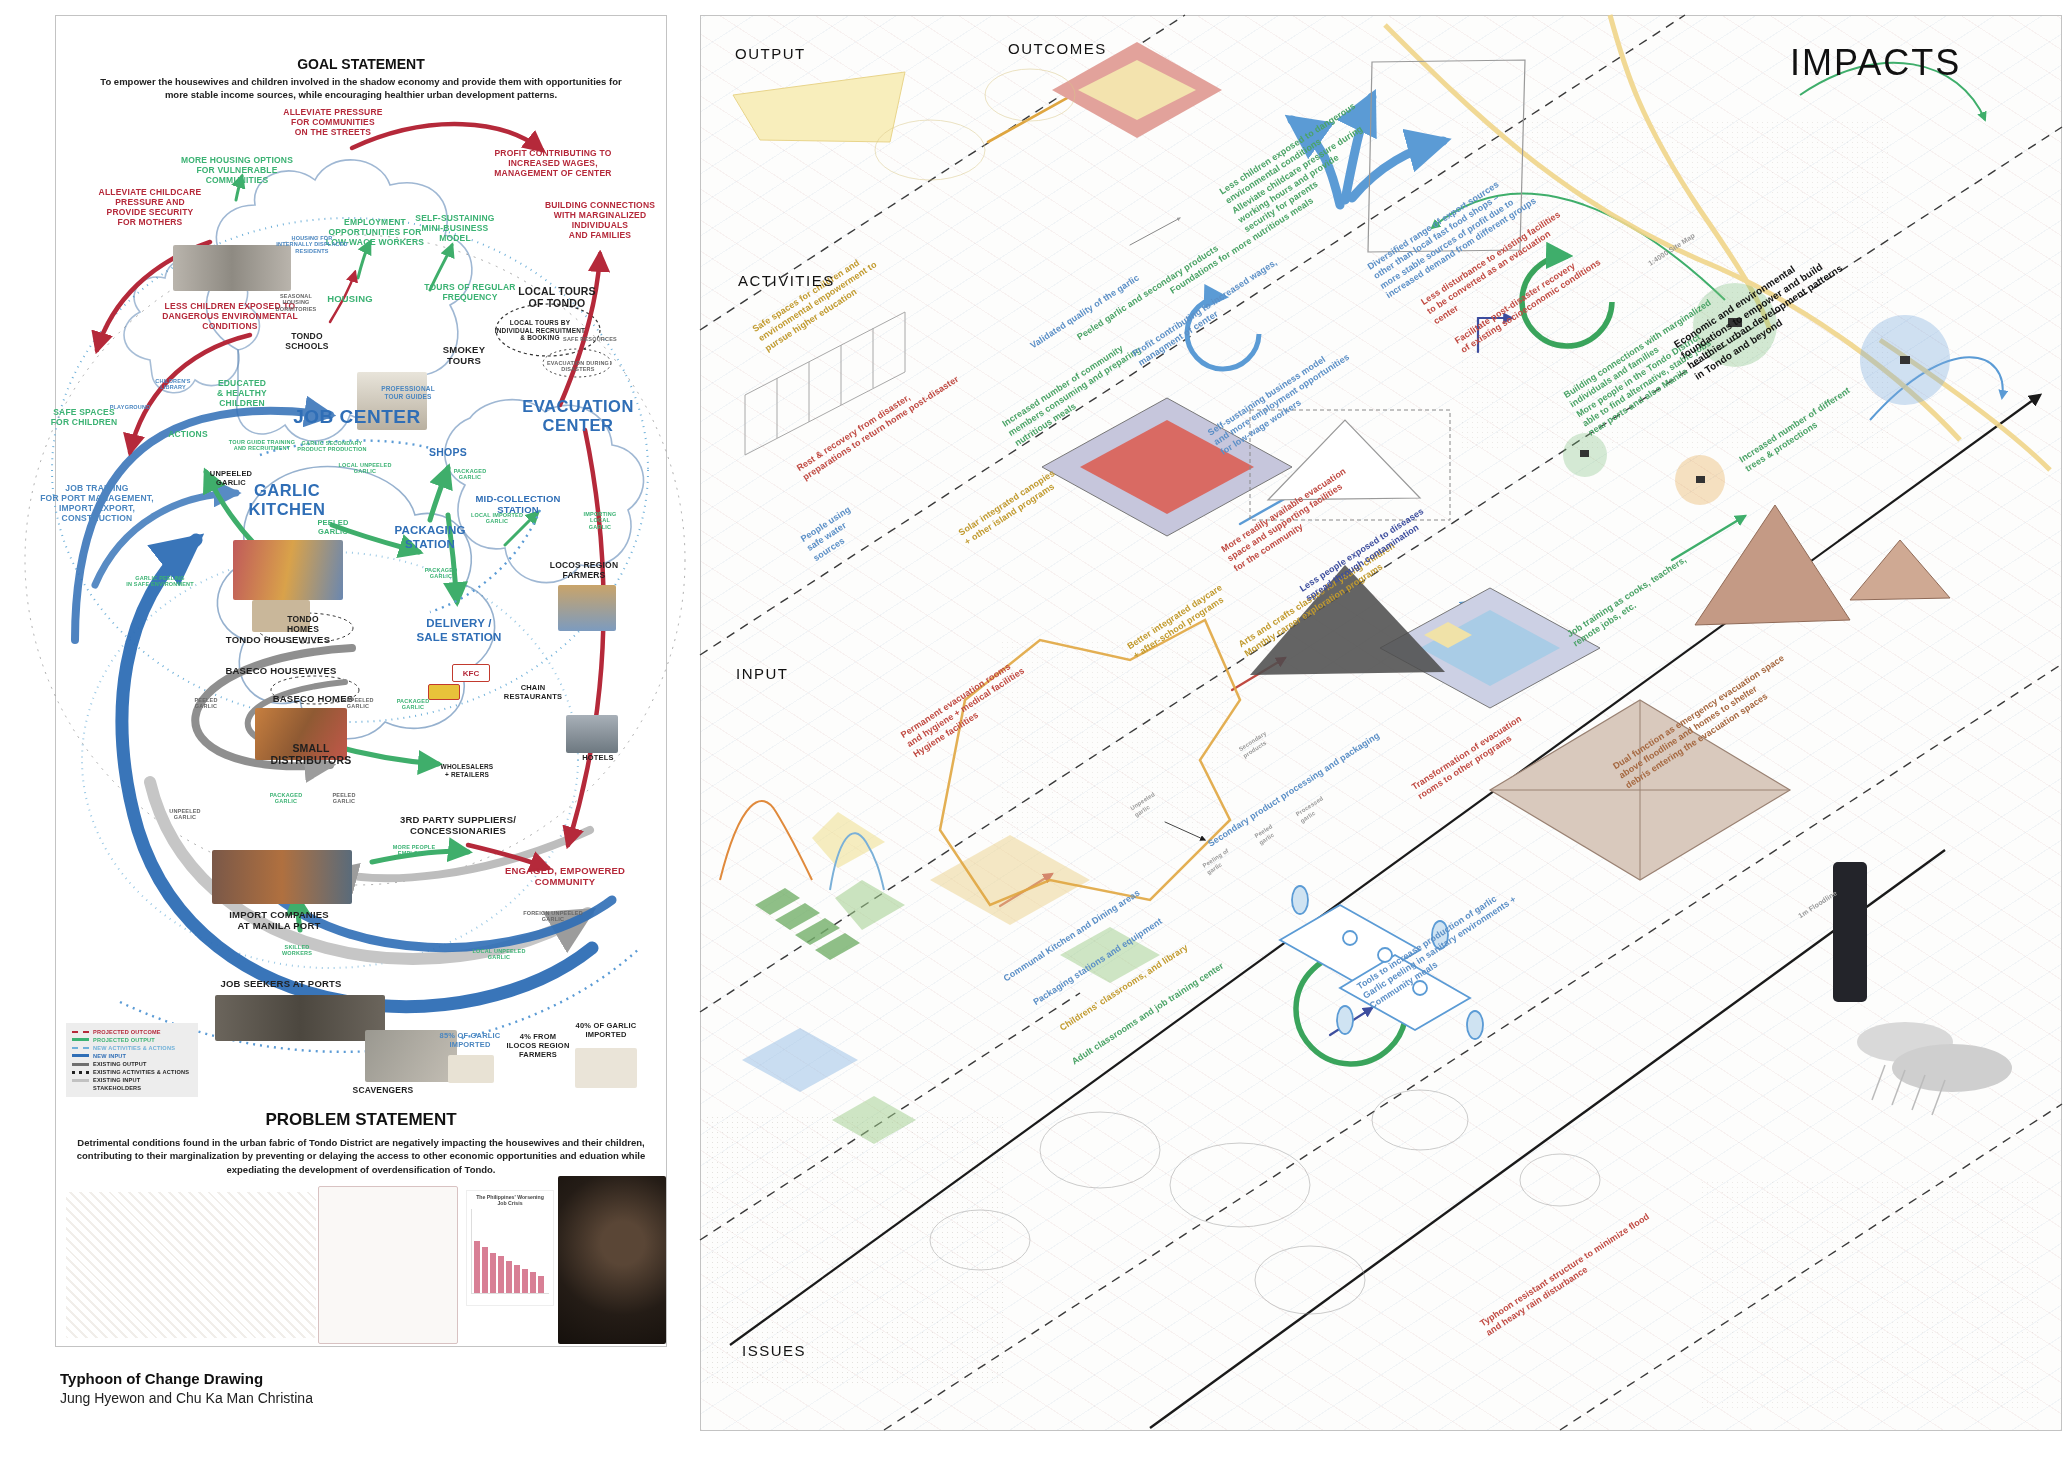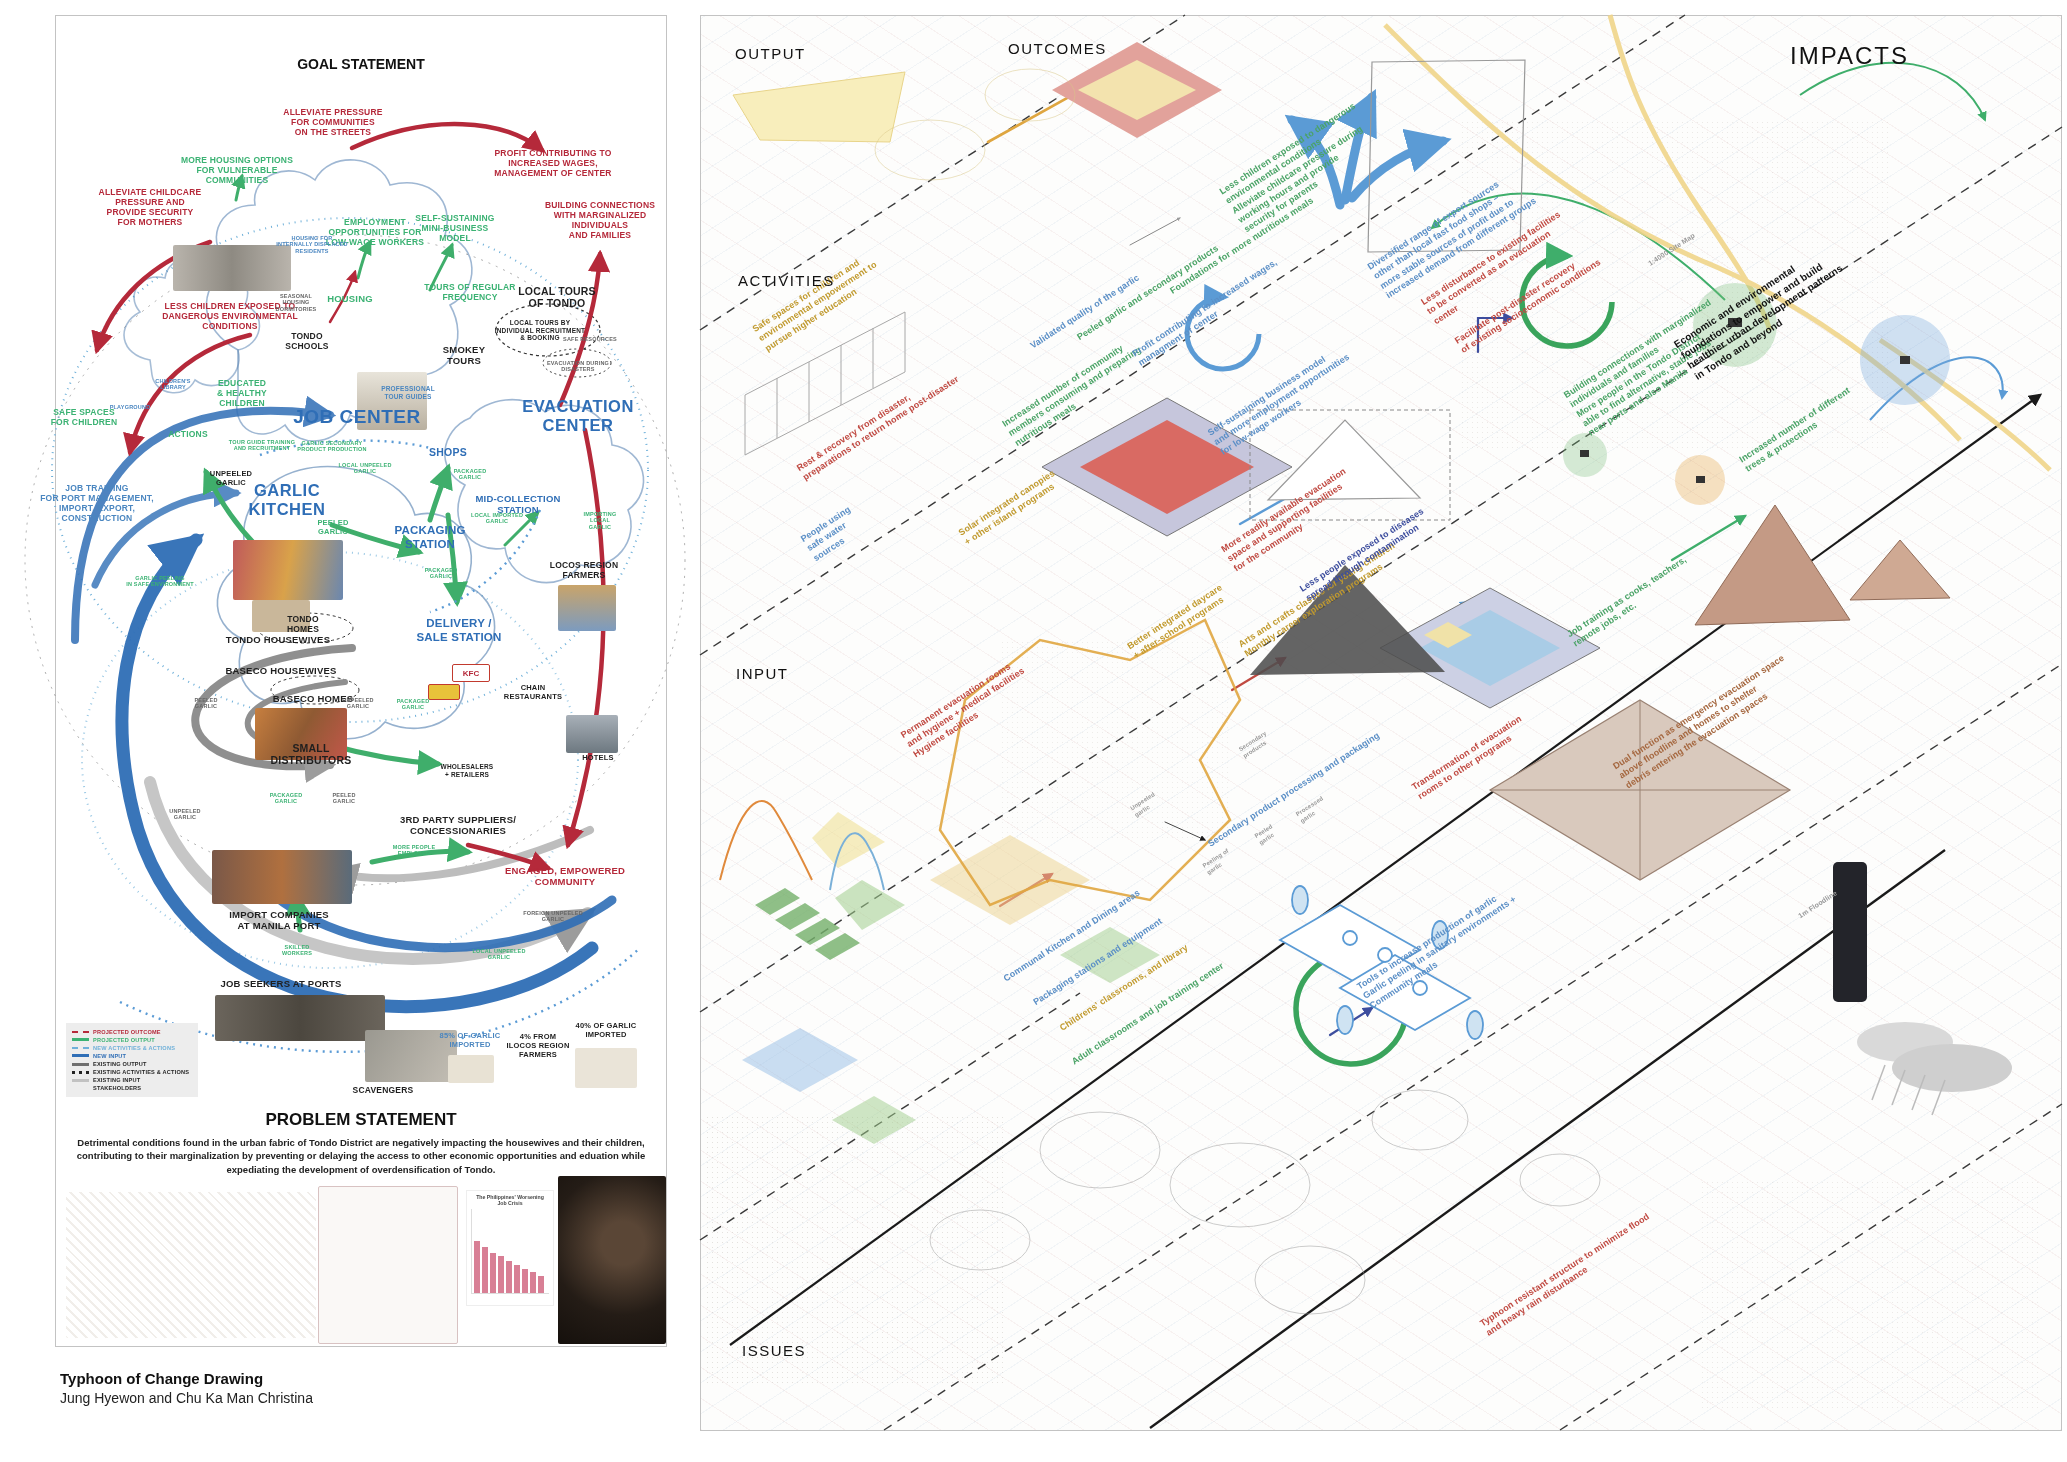--- a/index.html
+++ b/index.html
@@ -13,21 +13,21 @@
   .speckle{position:absolute;background-image:radial-gradient(#c9c4be .7px, transparent .9px);
            background-size:5px 5px;opacity:.5;}
   svg.deco{position:absolute;left:0;top:0;z-index:3;}
   .hdr{position:absolute;z-index:5;text-align:center;white-space:pre-line;}
   .L{position:absolute;z-index:6;transform:translate(-50%,-50%);text-align:center;
      font-weight:700;line-height:1.18;letter-spacing:.2px;white-space:pre-line;}
   .R{position:absolute;z-index:6;transform:translate(-50%,-50%) rotate(-33deg);
      font-weight:600;font-size:9px;line-height:1.25;letter-spacing:.1px;
      white-space:pre-line;text-align:left;}
   .sec{position:absolute;z-index:7;font-size:15px;font-weight:500;letter-spacing:1.5px;color:#111;}
-  .sec.big{font-size:24px;letter-spacing:2px;font-weight:500;}
+  .sec.big{font-size:36px;letter-spacing:2px;font-weight:500;}
   
   .c-red{color:#b5293a}.c-grn{color:#3bb273}.c-blu{color:#2f6eb6}.c-lbl{color:#4a86c0}
   .c-blk{color:#1f1f1f}.c-gry{color:#666}
   .a-ol{color:#c19a2e}.a-gr{color:#4aa366}.a-bl{color:#5b8fc6}.a-rd{color:#c04a42}
   .a-nv{color:#3d4d9e}.a-br{color:#a5673f}.a-bk{color:#111;font-weight:600}.a-gy{color:#999}
   
   .f5{font-size:5.5px;font-weight:600}.f6{font-size:6.5px}.f7{font-size:7.5px}
   .f8{font-size:8.5px}.f9{font-size:9.5px}.f10{font-size:10.5px}.f11{font-size:11.5px}
   .f15{font-size:19px;letter-spacing:.5px}.f16{font-size:16.5px;letter-spacing:.5px}
   .r10{font-size:10px}.r7{font-size:7px}.r6{font-size:6px}
@@ -307,20 +307,22 @@
 
     <g fill="none" stroke-width="2">
       <path d="M720,880 C740,800 762,788 776,812 C790,835 800,855 812,880" stroke="#e08a3c"></path>
       <path d="M830,890 C838,840 852,820 866,842 C876,858 880,872 884,890" stroke="#7ab0d8"></path>
     </g>
 
     <rect x="1833" y="862" width="34" height="140" rx="5" fill="#23242a"></rect>
   </svg>
 
   <div class="hdr" style="left:81px;top:56px;width:560px;font-size:14px;font-weight:700;color:#111">GOAL STATEMENT</div>
+  <div class="hdr" style="left:81px;top:76px;width:560px;font-size:9.5px;font-weight:600;color:#222;line-height:1.35">To empower the housewives and children involved in the shadow economy and provide them with opportunities for
+more stable income sources, while encouraging healthier urban development patterns.</div>
 
   <div class="chip" style="left:173px;top:245px;width:118px;height:46px;background:linear-gradient(90deg,#b9b4ac,#8e8a82,#b9b4ac)"></div>
   <div class="chip" style="left:357px;top:372px;width:70px;height:58px;background:linear-gradient(180deg,#e8e4da,#b9b0a0)"></div>
   <div class="chip" style="left:233px;top:540px;width:110px;height:60px;background:linear-gradient(100deg,#c05a5a,#d9a24a,#6a87b0)"></div>
   <div class="chip" style="left:252px;top:600px;width:58px;height:32px;background:#c9b79a"></div>
   <div class="chip" style="left:255px;top:708px;width:92px;height:52px;background:linear-gradient(120deg,#c77f3f,#8f5a33,#c2574a)"></div>
   <div class="chip" style="left:212px;top:850px;width:140px;height:54px;background:linear-gradient(90deg,#7a5848,#b0703f,#5a6b7a)"></div>
   <div class="chip" style="left:215px;top:995px;width:170px;height:46px;background:linear-gradient(90deg,#6b655c,#4c473f,#6b655c)"></div>
   <div class="chip" style="left:365px;top:1030px;width:92px;height:52px;background:linear-gradient(120deg,#9a9890,#c3beb4)"></div>
   <div class="chip" style="left:448px;top:1055px;width:46px;height:28px;background:#e8e2d4"></div>

